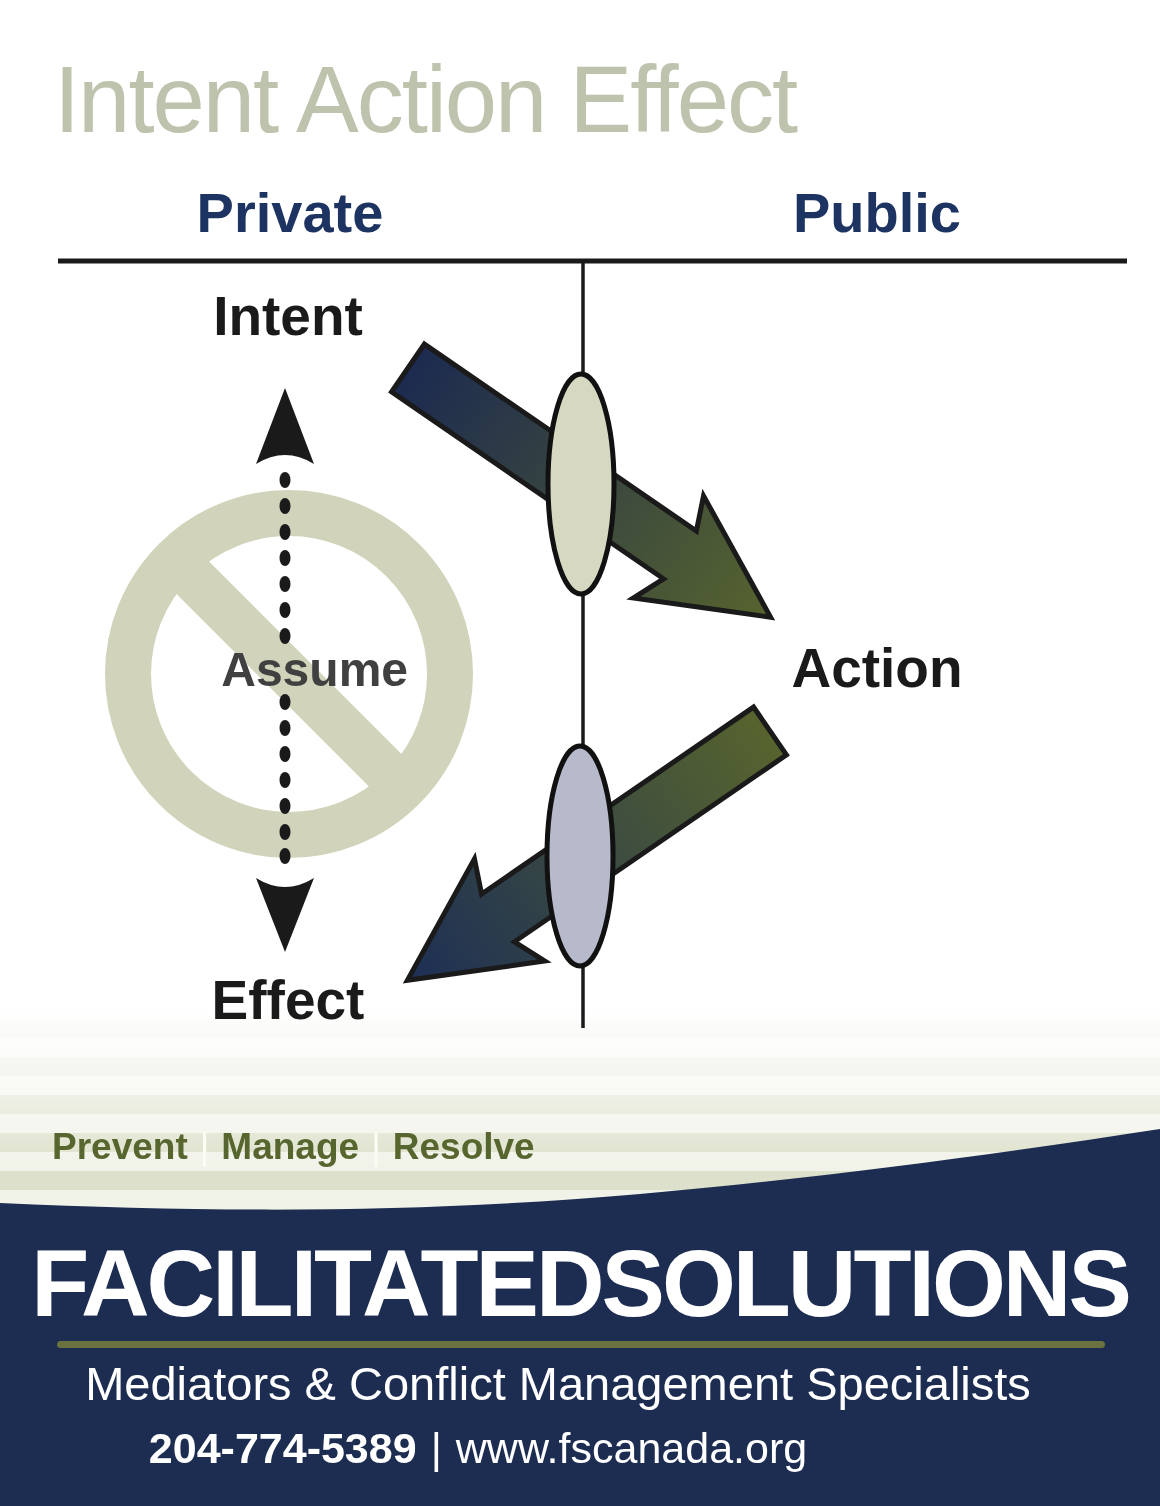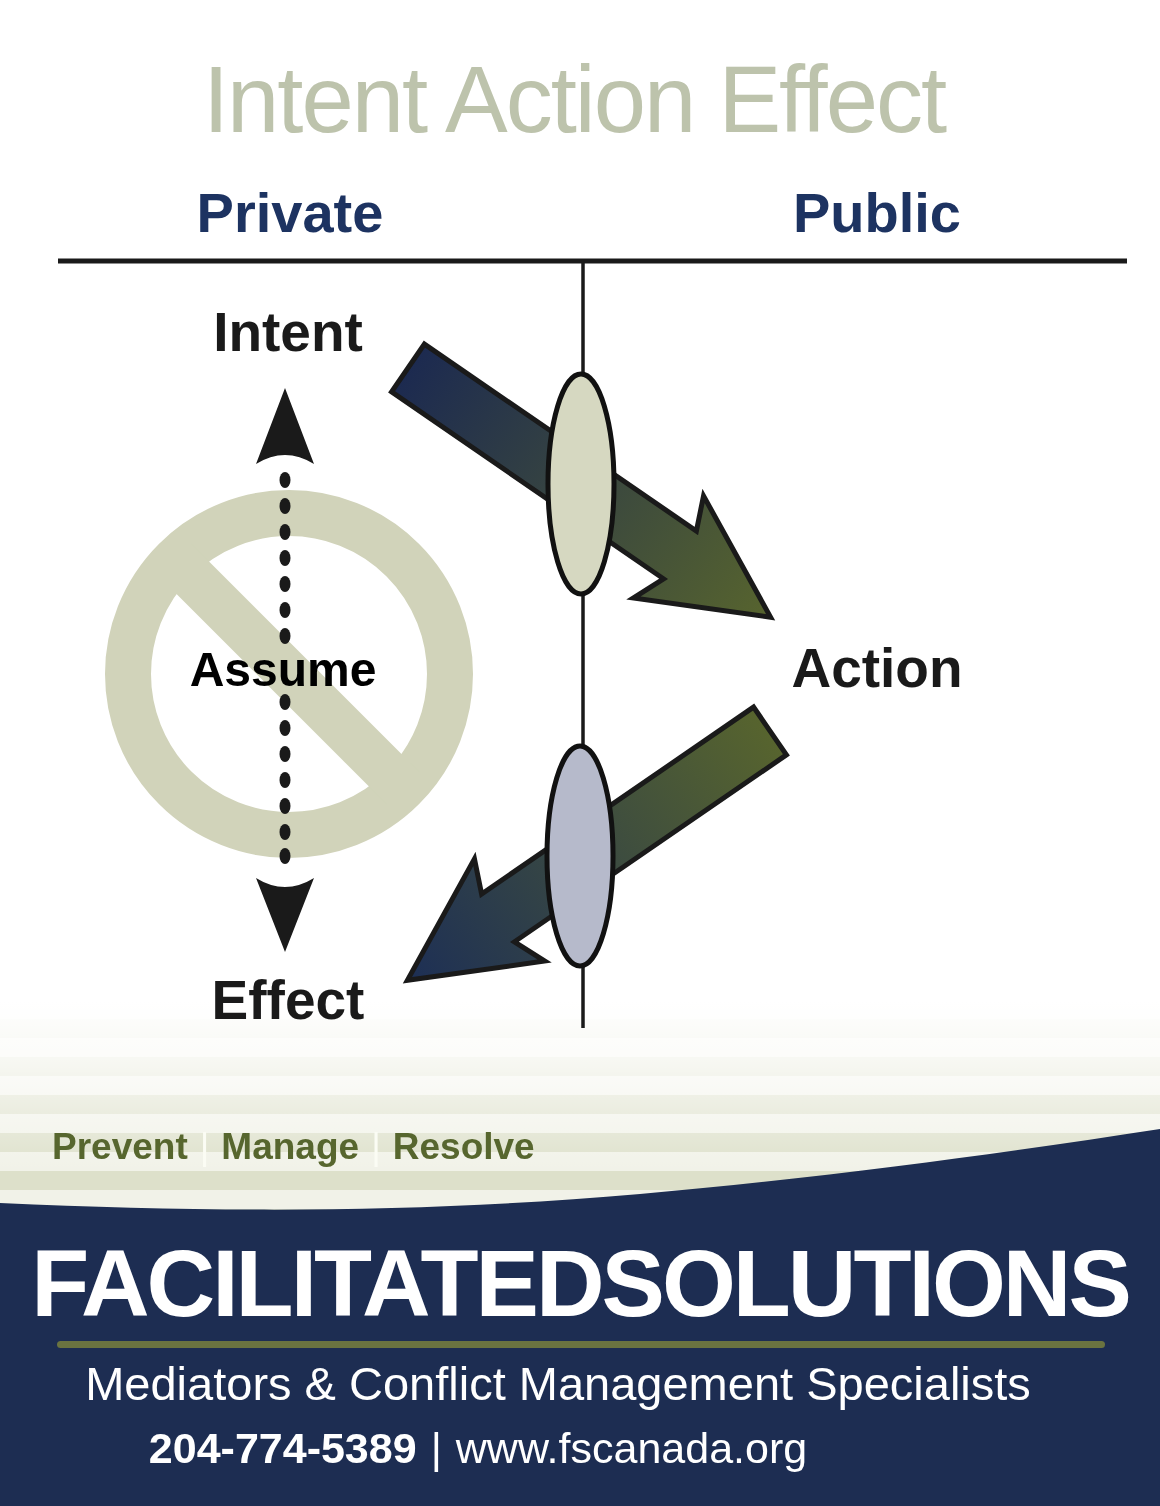--- a/index.html
+++ b/index.html
@@ -7,40 +7,40 @@
     width:1160px;height:1506px;position:relative;overflow:hidden;
     background:#ffffff;font-family:"Liberation Sans",sans-serif;
     -webkit-font-smoothing:antialiased;
   }
   .abs{position:absolute;}
 
   
   .title{
     left:54px;top:48px;width:1040px;
     font-size:94px;line-height:1.1;font-weight:400;letter-spacing:-2px;
-    color:#bdc3ac;z-index:3;text-align:center;
+    color:#bdc3ac;z-index:3;
   }
   .col-label{
     top:180px;width:260px;text-align:center;
     font-size:56px;font-weight:700;color:#1d3361;z-index:3;
   }
   .col-private{left:160px;}
   .col-public{left:747px;}
 
   .node-label{
     width:260px;text-align:center;font-size:55px;font-weight:700;
     color:#1a1a1a;z-index:3;
   }
-  .node-intent{left:158px;top:300px;}
+  .node-intent{left:158px;top:284px;}
   .node-action{left:747px;top:636px;}
   .node-effect{left:158px;top:968px;}
 
   .assume{
-    left:158px;top:642px;width:250px;text-align:center;
-    font-size:48px;font-weight:700;color:#000000;z-index:3;
+    left:158px;top:642px;width:250px;text-align:right;
+    font-size:48px;font-weight:700;color:#404040;z-index:3;
   }
 
   
   .stripes{
     left:0;top:1000px;width:1160px;height:215px;z-index:1;
     background:
       linear-gradient(to bottom, rgba(255,255,255,1) 0%, rgba(255,255,255,0.75) 30%, rgba(255,255,255,0) 80%),
       repeating-linear-gradient(to bottom,
         #f1f2e8 0px, #f1f2e8 19px,
         #dde0ca 19px, #dde0ca 38px);

